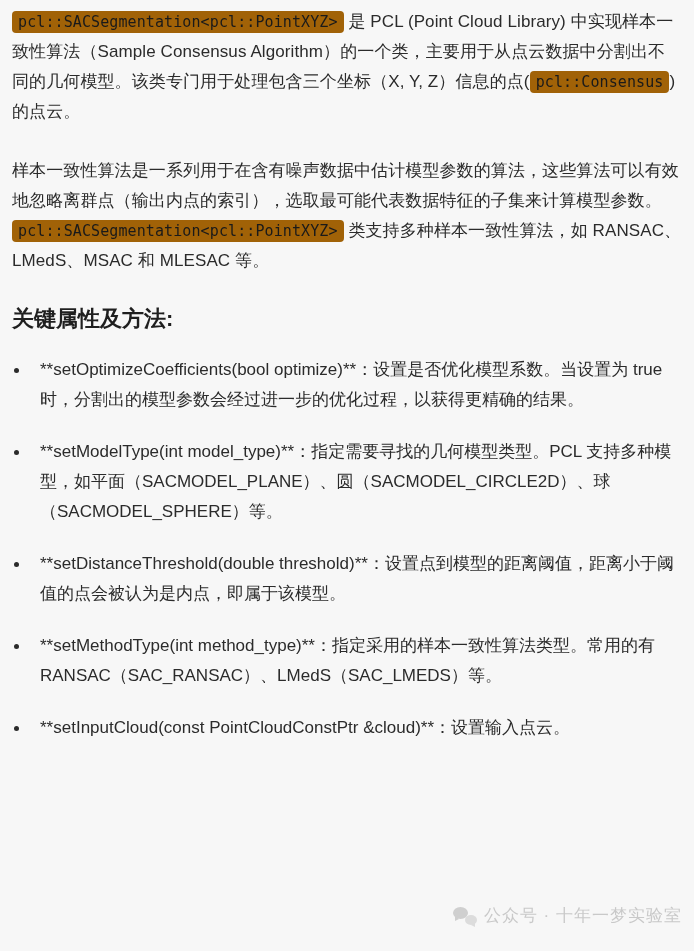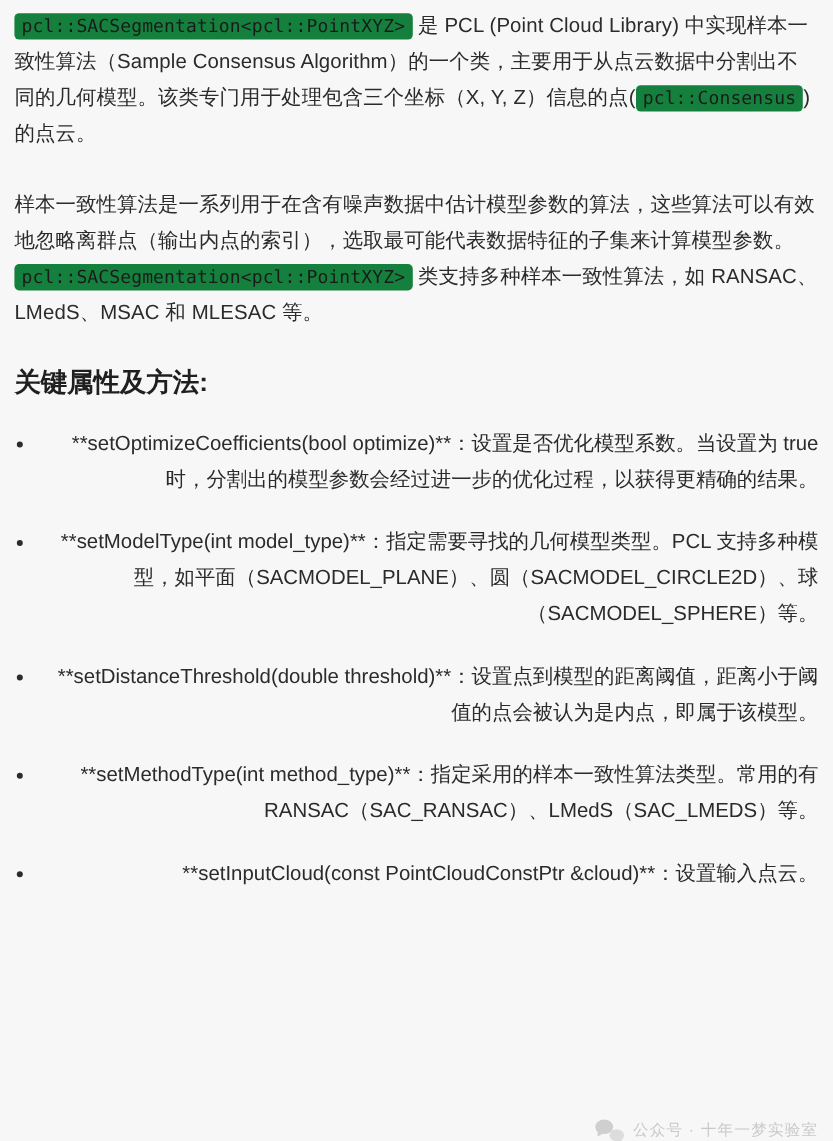--- a/index.html
+++ b/index.html
@@ -41,52 +41,51 @@
     list-style: none;
     margin: 0;
     padding: 0;
   }
   ul.method-list > li {
     position: relative;
     padding-left: 28px;
     margin-bottom: 22px;
     font-size: 17px;
     line-height: 30px;
-    text-align: right;
   }
   ul.method-list > li:last-child {
     margin-bottom: 0;
   }
   ul.method-list > li .bullet-dot {
     position: absolute;
     left: 2px;
     top: 13px;
     width: 5px;
     height: 5px;
     border-radius: 50%;
     background: #2b2b2b;
   }
   code.inline-code {
     font-family: "DejaVu Sans Mono", "Liberation Mono", monospace;
-    background: #15803d;
+    background: #a16207;
     border-radius: 4px;
     padding: 2px 6px;
     font-size: 15px;
     color: #1a1a1a;
     white-space: nowrap;
   }
   .watermark {
     position: absolute;
     right: 12px;
-    bottom: 0;
+    bottom: 24px;
     display: flex;
     align-items: center;
     gap: 7px;
     color: #c9c9c9;
-    font-size: 13px;
+    font-size: 17px;
     letter-spacing: 1px;
     user-select: none;
     pointer-events: none;
   }
   .watermark .wechat-glyph {
     position: relative;
     display: inline-block;
     width: 24px;
     height: 18px;
   }

